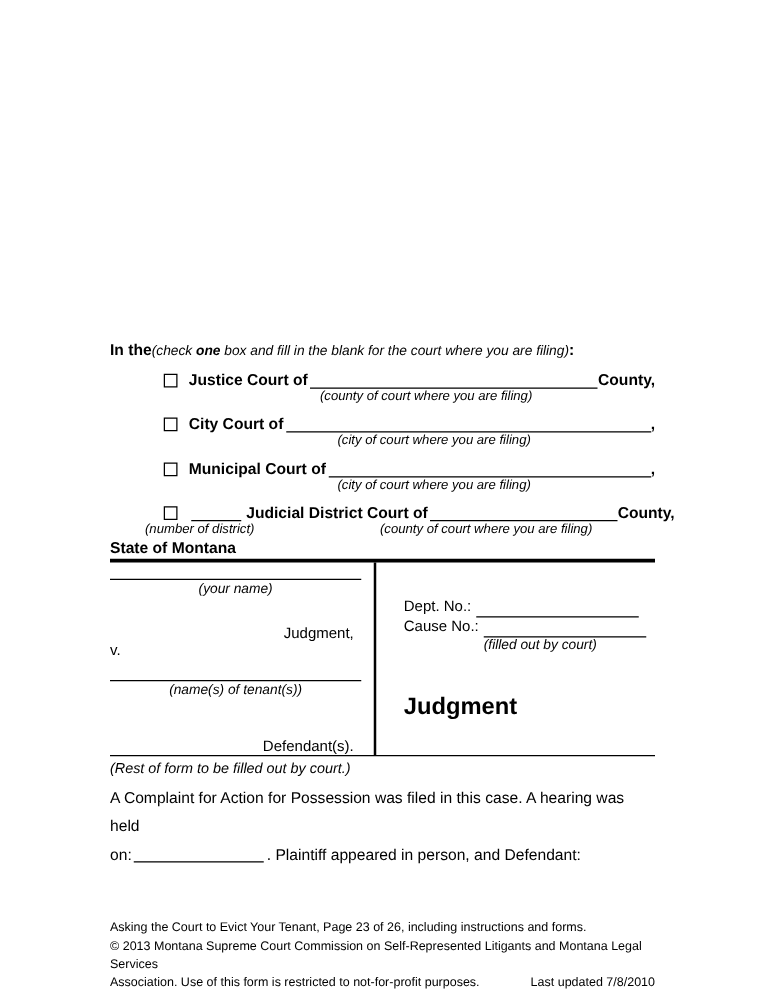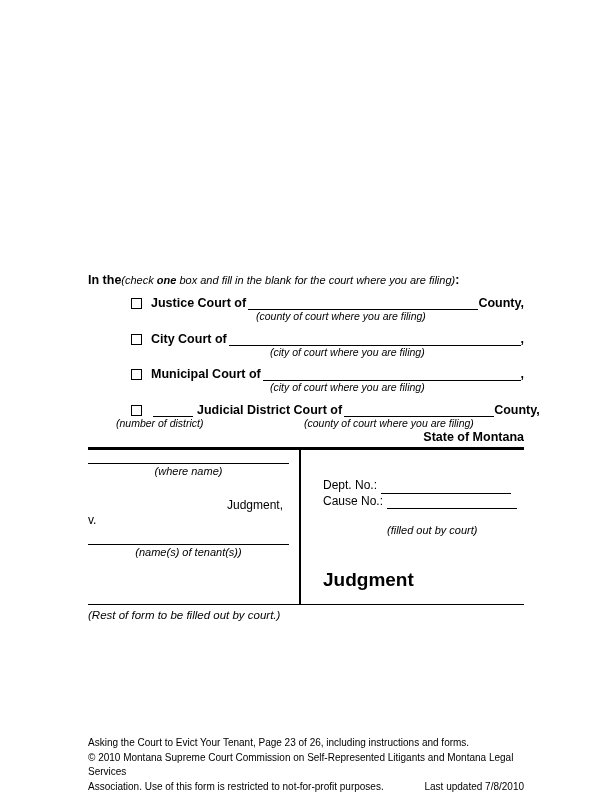--- a/index.html
+++ b/index.html
@@ -116,21 +116,21 @@
     font-size: 10.5px;
     line-height: 1.1;
     margin-bottom: 2px;
     white-space: nowrap;
   }
   .hint-row .h-left { width: 188px; padding-left: 28px; }
   .hint-row .h-right { }
 
   
   .state-line {
-    text-align: right;
+    text-align: left;
     font-size: 12.5px;
     font-weight: bold;
     line-height: 1.1;
     margin-top: 1px;
   }
 
   
   .caption {
     margin-top: 2px;
     border-top: 3px solid #000;
@@ -189,21 +189,21 @@
     height: 12px;
     width: 130px;
     margin-left: 4px;
     flex: 0 0 auto;
   }
   .court-hint {
     font-style: italic;
     font-size: 11px;
     line-height: 1.2;
     padding-left: 64px;
-    margin-top: 15px;
+    margin-top: 0px;
   }
   .doc-title {
     font-size: 19px;
     font-weight: bold;
     line-height: 1.2;
     margin-top: 32px;
   }
 
   
   .rest-note {
@@ -295,49 +295,54 @@
         <span class="h-right">(county of court where you are filing)</span>
       </div>
     </div>
 
     <div class="state-line">State of Montana</div>
 
     <div class="caption">
 
       <div class="cap-left">
         <div class="nameline"></div>
-        <div class="cap-hint">(where name)</div>
+        <div class="cap-hint">(your name)</div>
         <div class="party-role" style="margin-top:20px;">Judgment,</div>
         <div class="v-mark">v.</div>
         <div class="nameline" style="margin-top:16px;"></div>
         <div class="cap-hint">(name(s) of tenant(s))</div>
+        <div class="party-role" style="margin-top:30px;">Defendant(s).</div>
       </div>
 
       <div class="cap-right">
         <div class="field-row" style="margin-top:14px;">
           <span class="field-label">Dept. No.:</span>
           <span class="field-blank"></span>
         </div>
         <div class="field-row">
           <span class="field-label">Cause No.:</span>
           <span class="field-blank"></span>
         </div>
         <div class="court-hint">(filled out by court)</div>
         <div class="doc-title">Judgment</div>
       </div>
 
     </div>
 
     <div class="rest-note">(Rest of form to be filled out by court.)</div>
 
+    <div class="body-text">
+      <span>A Complaint for Action for Possession was filed in this case.  A hearing was held</span><br>
+      <span>on:</span><span class="inline-blank"></span><span>.  Plaintiff appeared in person, and Defendant:</span>
+    </div>
 
   </div>
 
   <div class="footer">
     <div>Asking the Court to Evict Your Tenant, Page 23 of 26, including instructions and forms.</div>
-    <div>© 2010 Montana Supreme Court Commission on Self-Represented Litigants and Montana Legal Services</div>
+    <div>© 2013 Montana Supreme Court Commission on Self-Represented Litigants and Montana Legal Services</div>
     <div class="footer-row">
       <span>Association. Use of this form is restricted to not-for-profit purposes.</span>
       <span>Last updated 7/8/2010</span>
     </div>
   </div>
 
 </div>
 
 </body></html>

